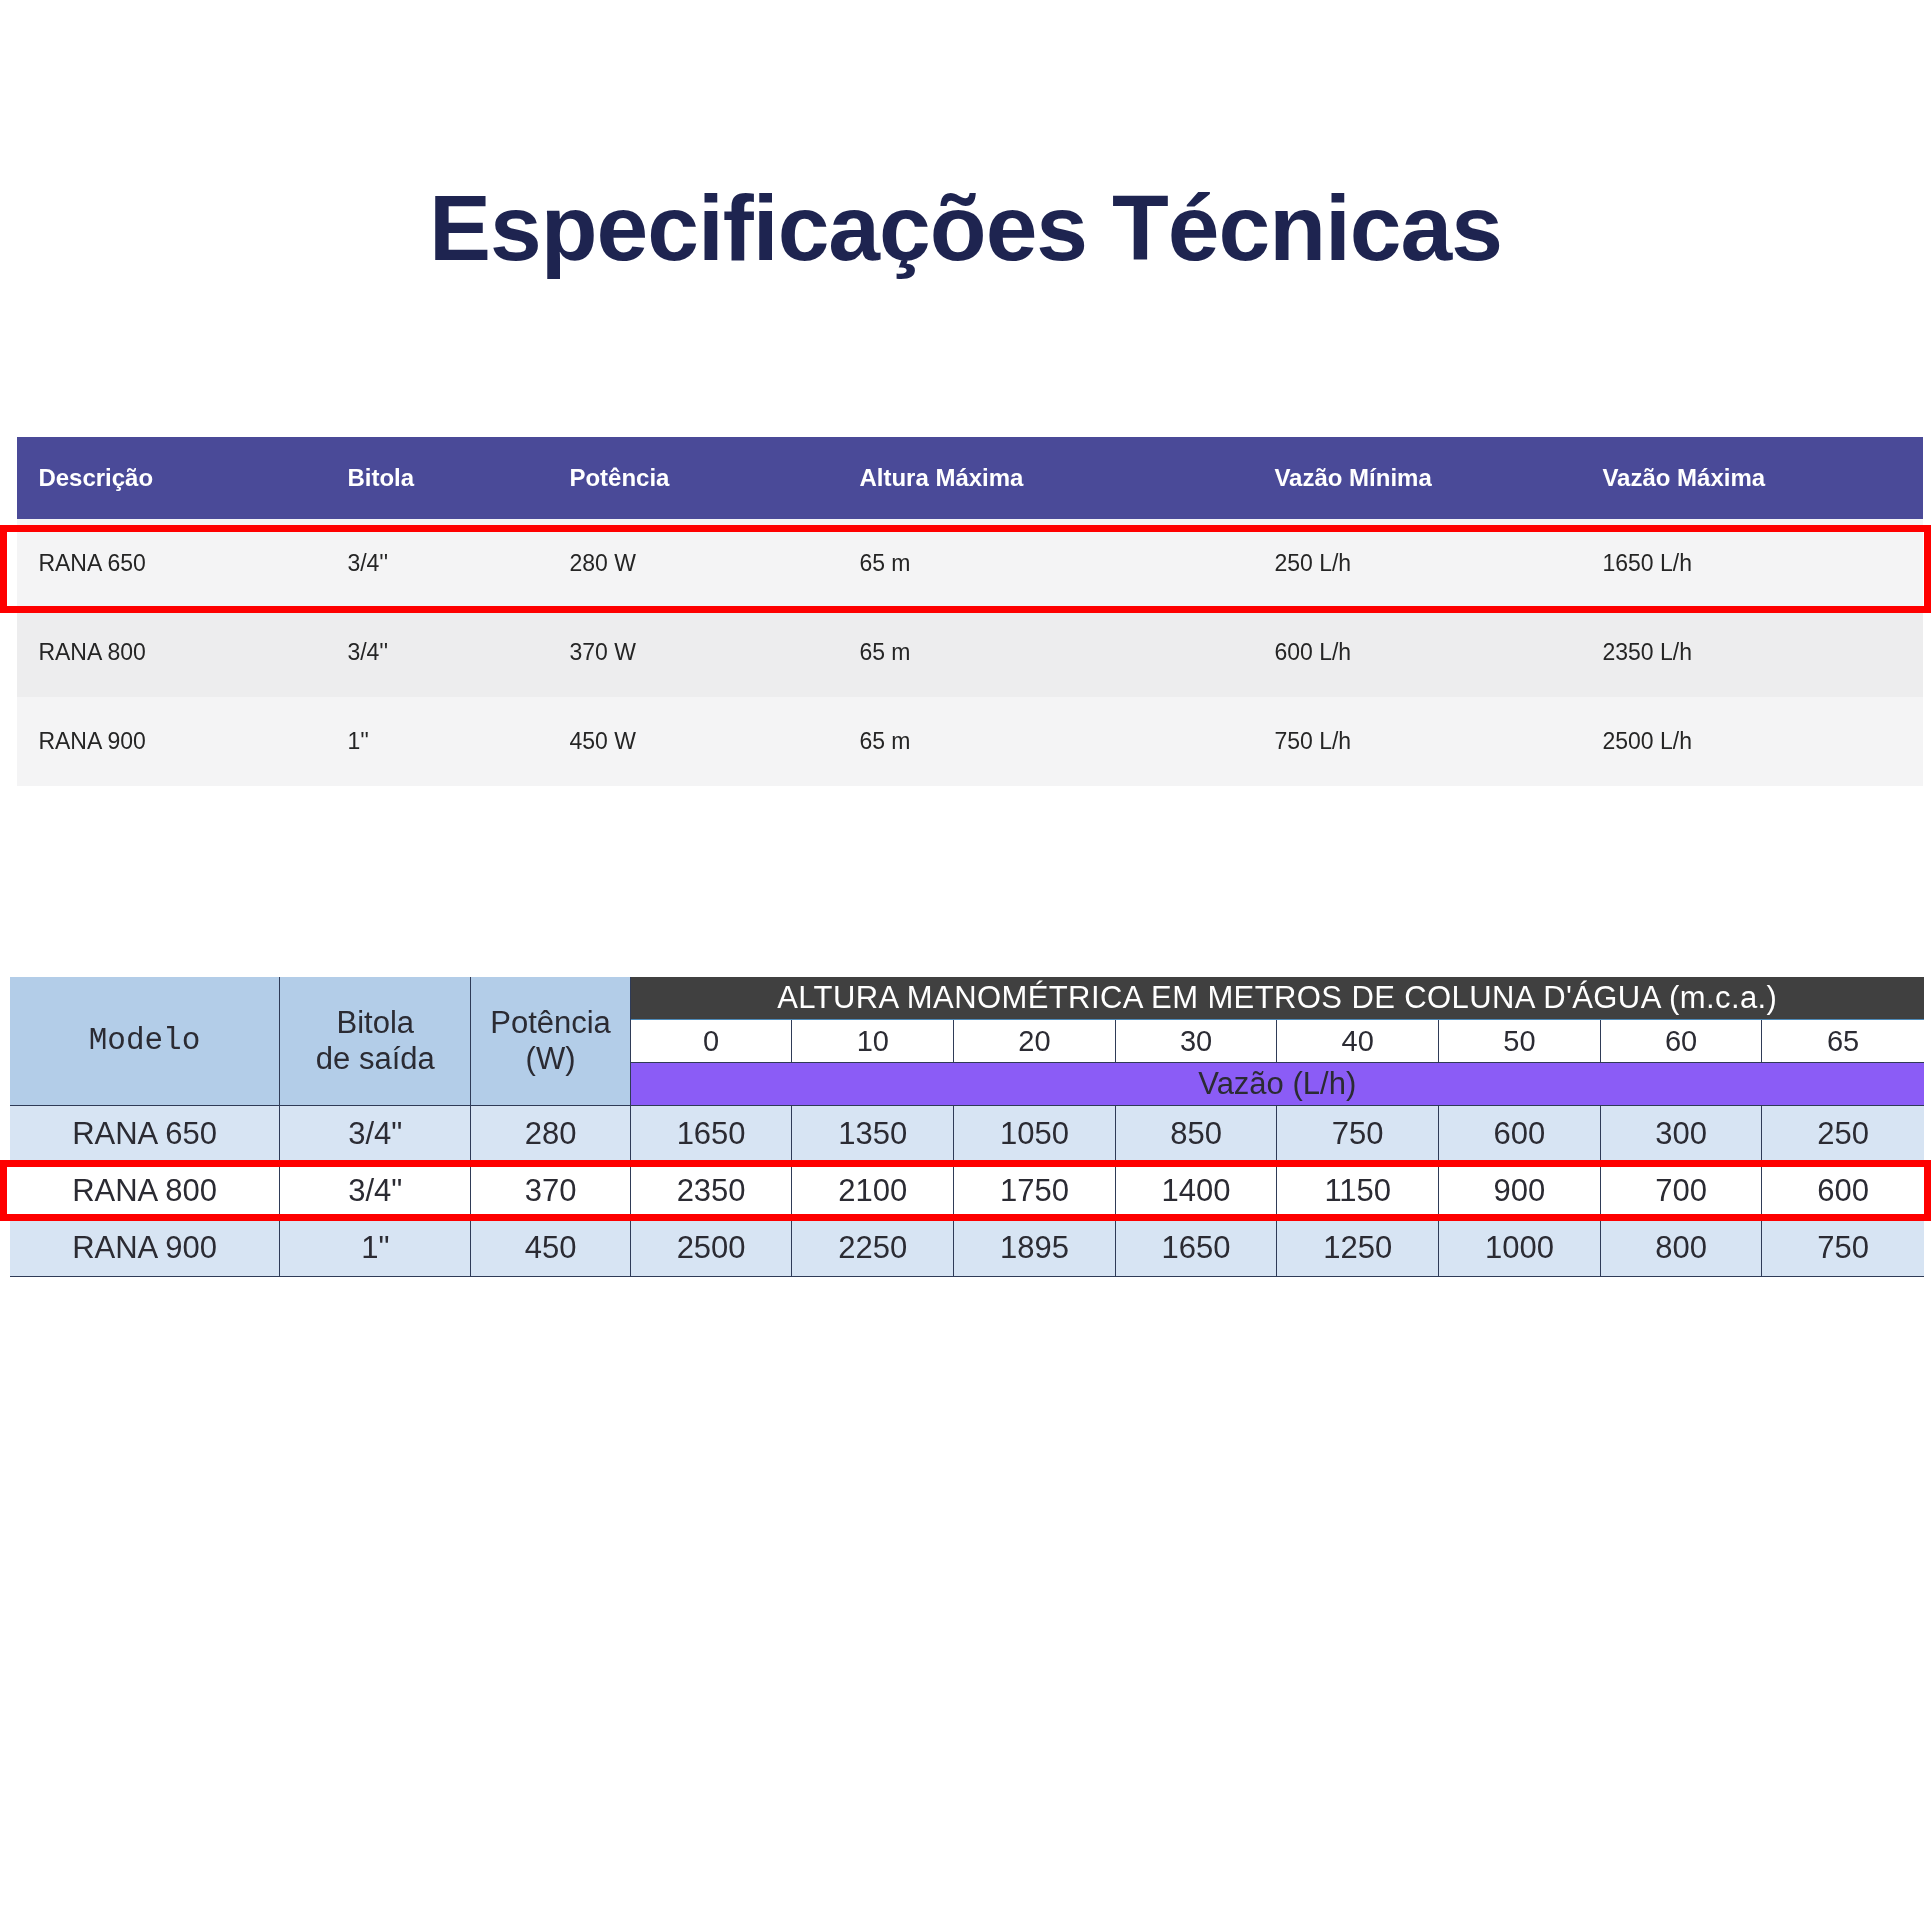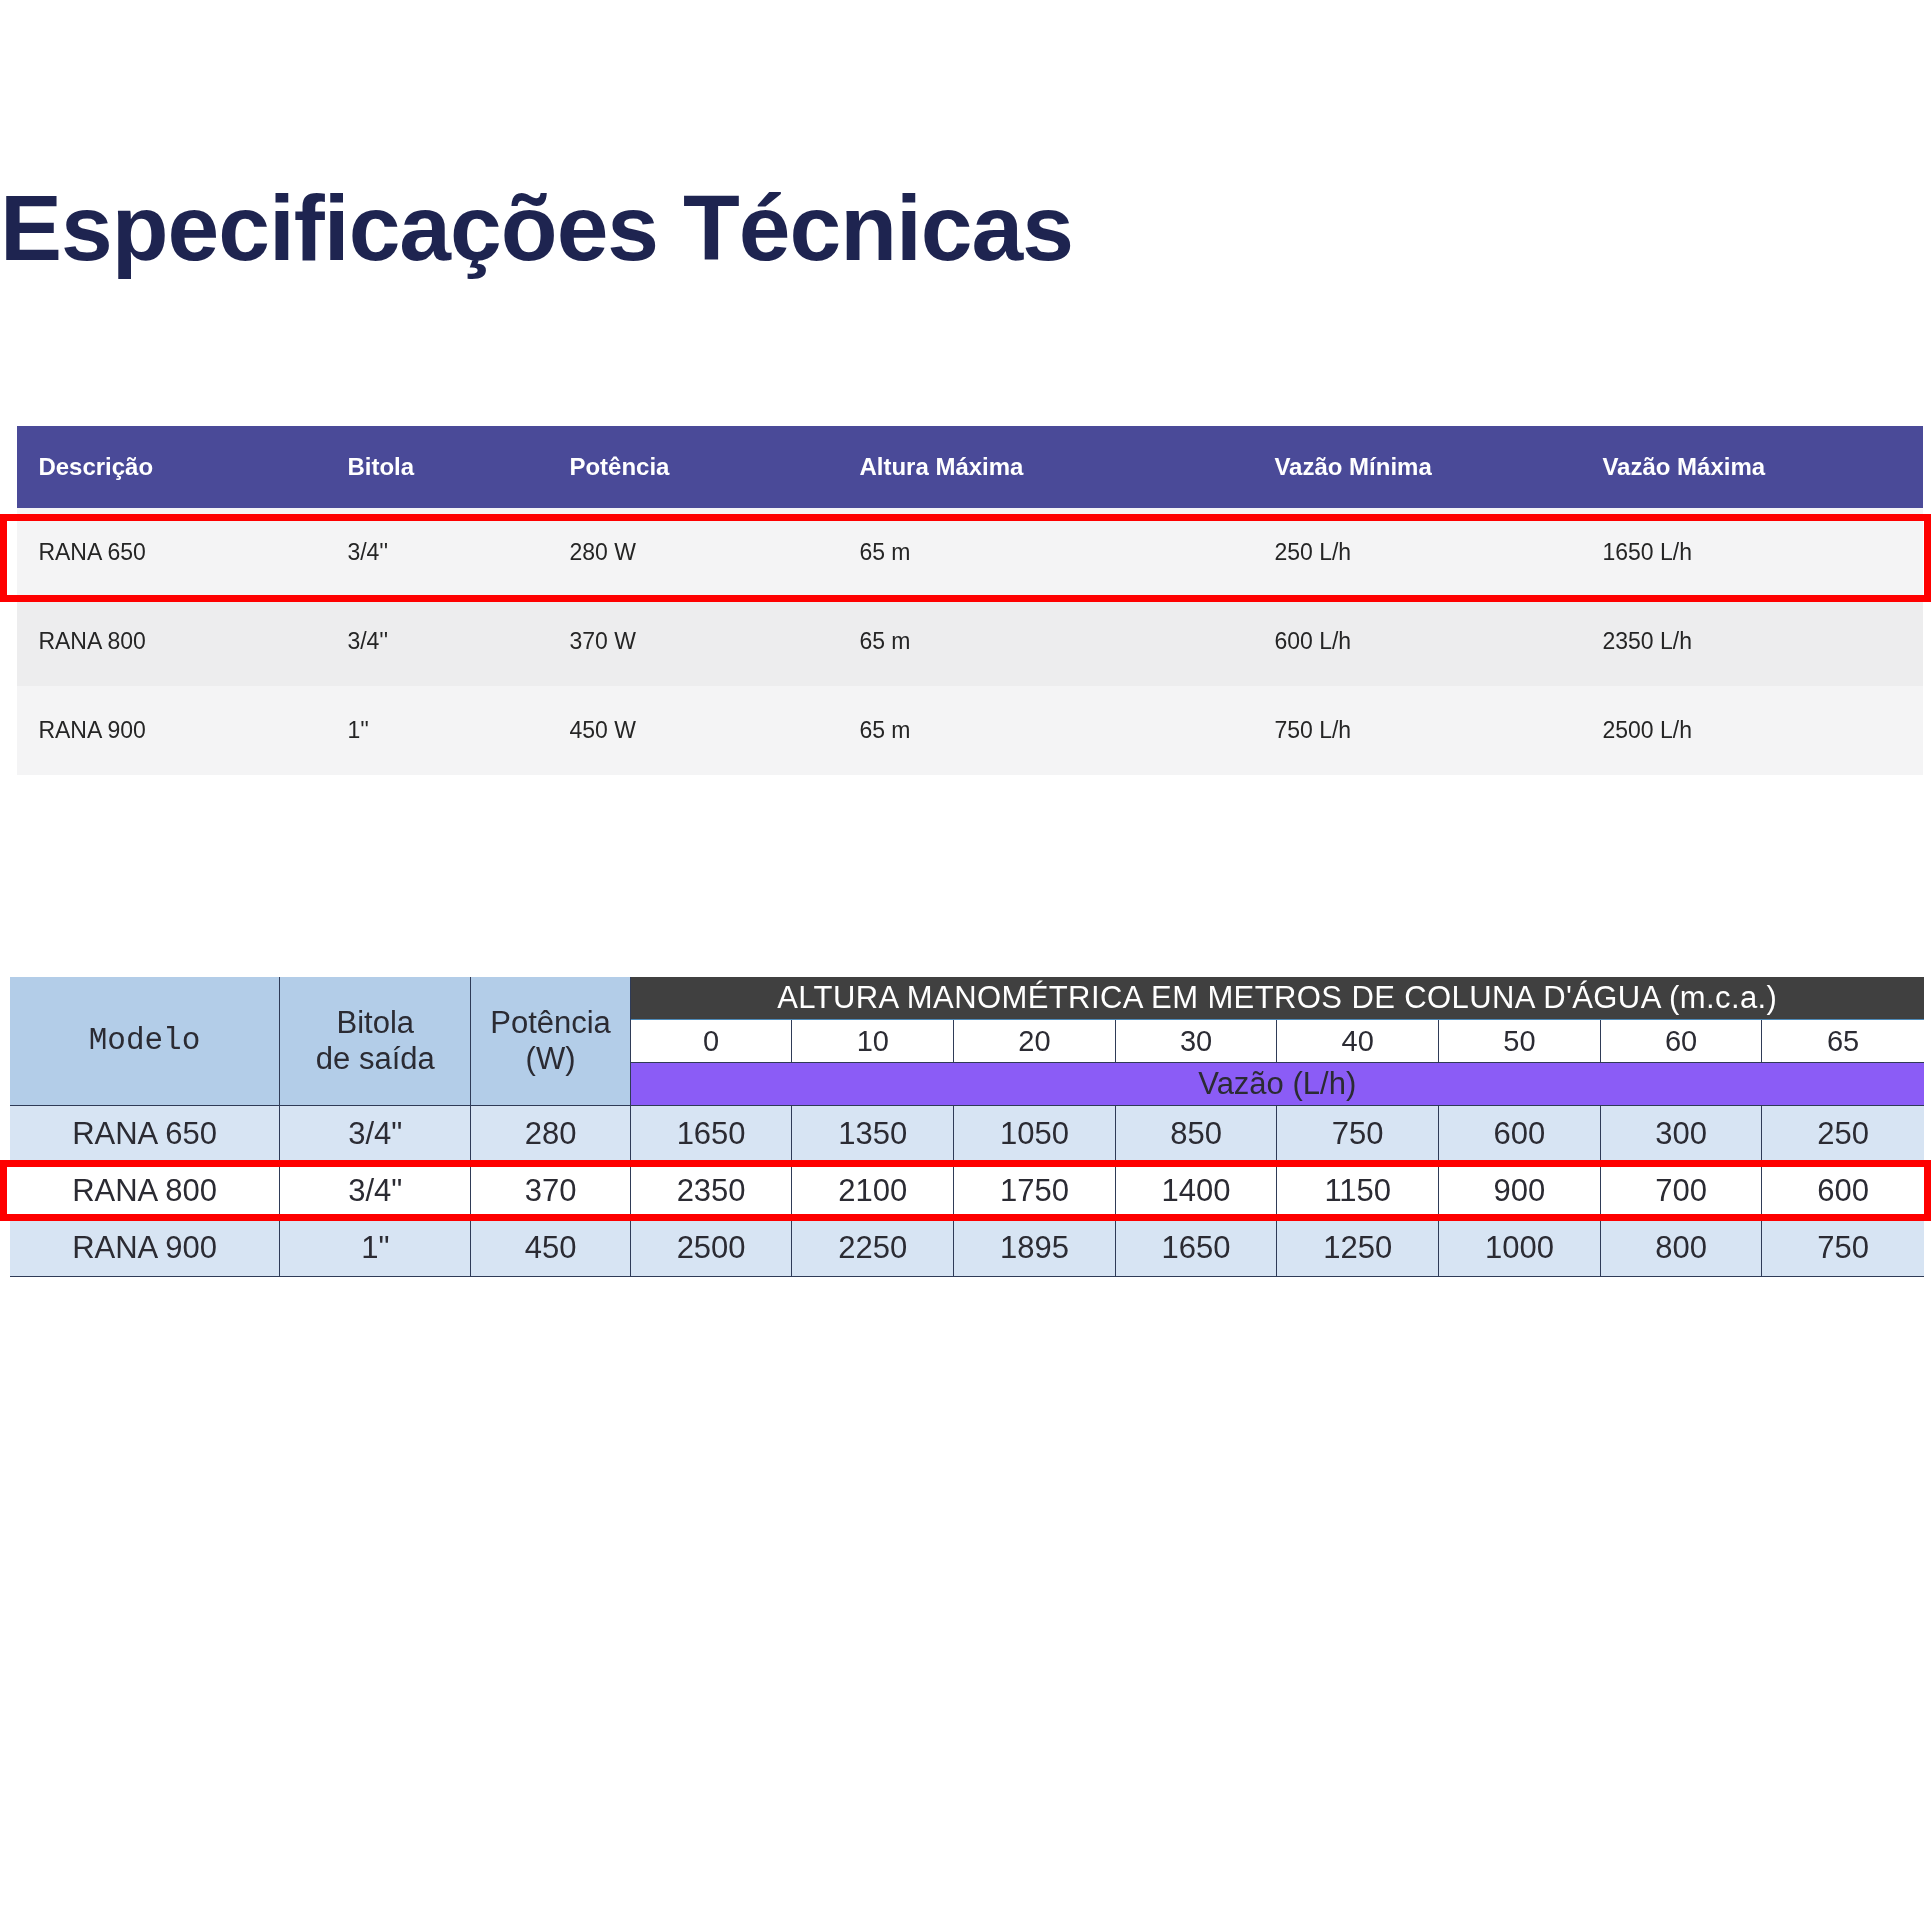--- a/index.html
+++ b/index.html
@@ -14,32 +14,33 @@
     position: relative;
     overflow: hidden;
   }
 
   
   .page-title {
     position: absolute;
     left: 0;
     top: 180px;
     width: 1931px;
+    text-align: center;
     font-size: 93px;
     font-weight: bold;
     color: #1e2450;
     letter-spacing: -1px;
     line-height: 1.05;
   }
 
   
   .table1-wrap {
     position: absolute;
     left: 17.4px;
-    top: 426px;
+    top: 437px;
     width: 1906px;
   }
   table.t1 {
     border-collapse: collapse;
     width: 100%;
     table-layout: fixed;
   }
   table.t1 th {
     background: #4a4a98;
     color: #ffffff;

